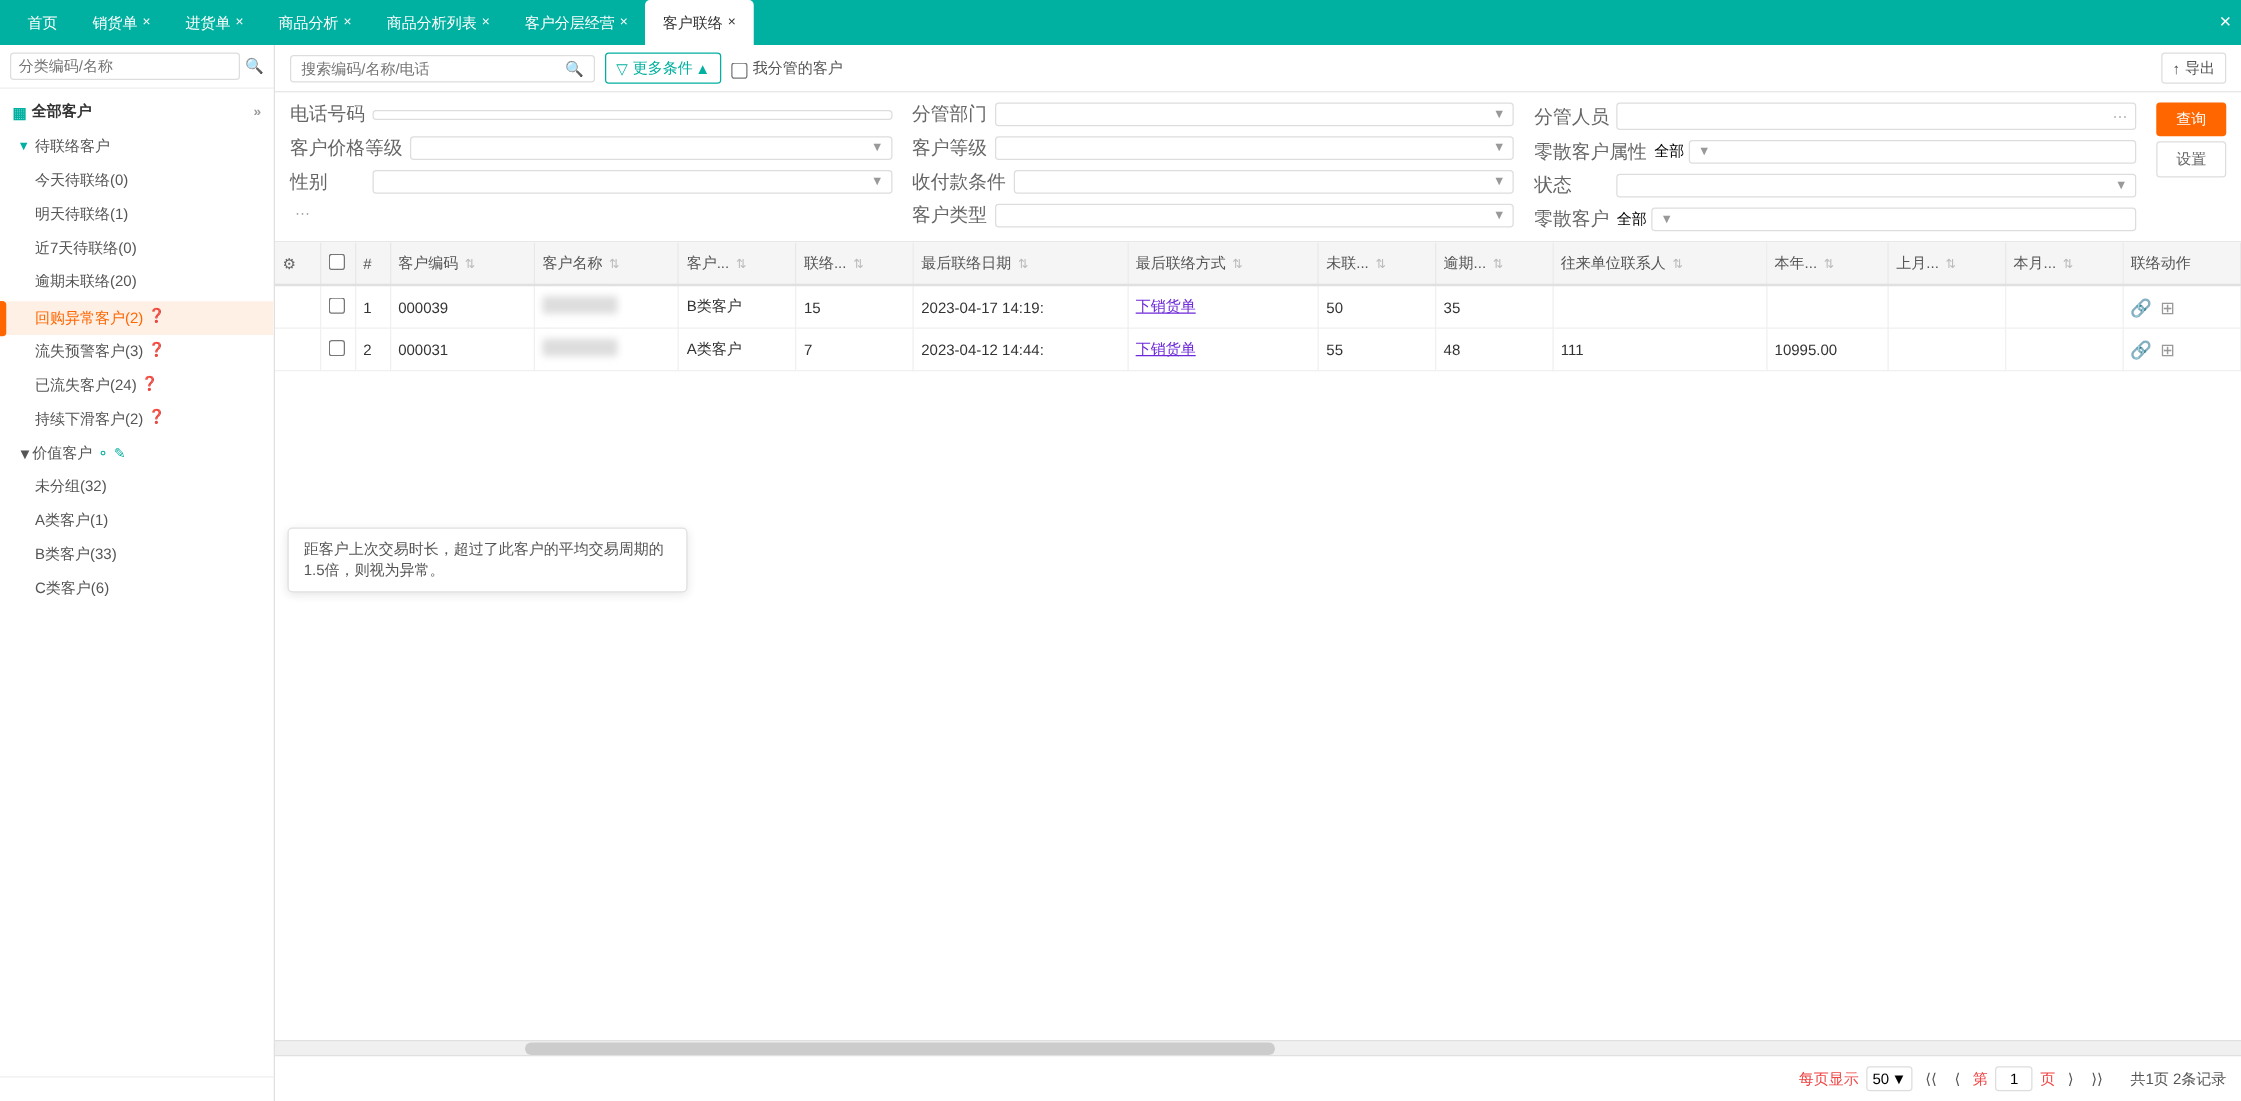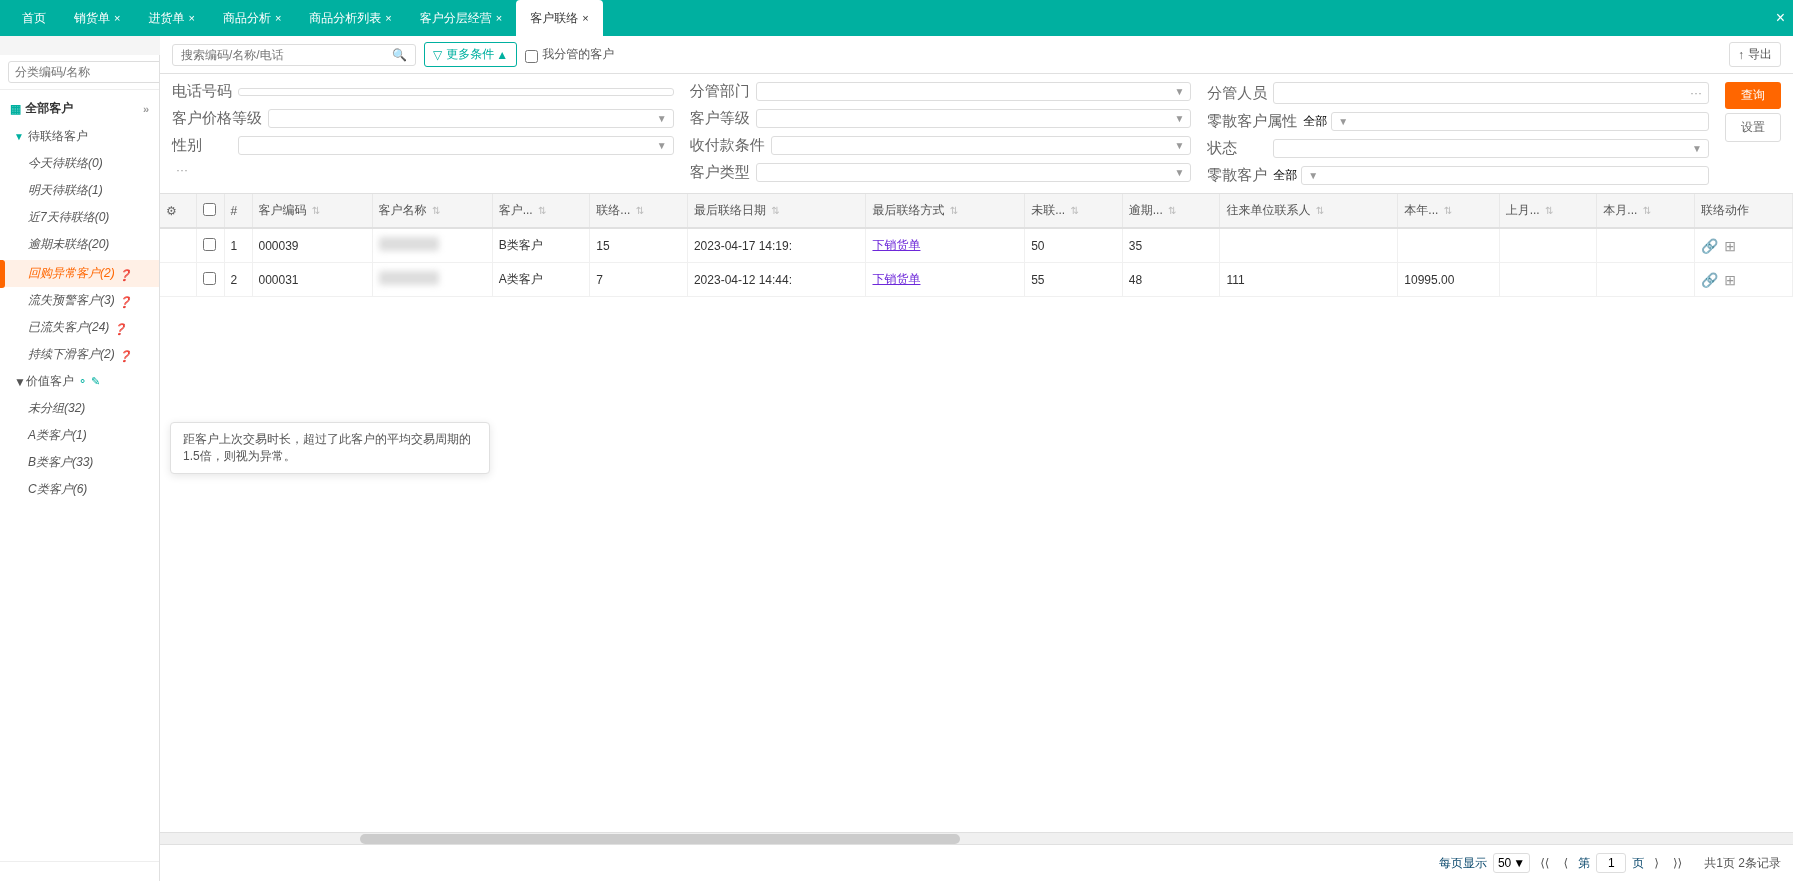--- a/index.html
+++ b/index.html
@@ -20,22 +20,22 @@
     .window-close {
       position: absolute; right: 8px; top: 0; height: 36px;
       display: flex; align-items: center; cursor: pointer; color: white; font-size: 16px;
     }
 
     
     .main-layout { display: flex; height: calc(881px - 36px); }
 
     
     .sidebar {
-      width: 160px; background: #fff; border-right: 1px solid #e0e0e0;
-      display: flex; flex-direction: column; overflow: hidden; margin-top: 19px;
+      width: 220px; background: #fff; border-right: 1px solid #e0e0e0;
+      display: flex; flex-direction: column; overflow: hidden;
     }
     .sidebar-search {
       padding: 6px 8px; display: flex; align-items: center;
       border-bottom: 1px solid #eee;
     }
     .sidebar-search input {
       flex: 1; border: 1px solid #ddd; border-radius: 3px;
       padding: 3px 6px; font-size: 12px; outline: none;
     }
     .sidebar-search-btn {
@@ -51,21 +51,21 @@
       margin-left: auto; color: #999; font-size: 11px; cursor: pointer;
     }
     .sidebar-group { margin-bottom: 2px; }
     .sidebar-group-title {
       display: flex; align-items: center; padding: 5px 10px 5px 14px;
       color: #555; cursor: pointer; font-size: 12px;
     }
     .sidebar-group-title .arrow { margin-right: 4px; color: #00b0a0; font-size: 10px; }
     .sidebar-item {
       padding: 5px 10px 5px 28px; color: #555; cursor: pointer;
-      font-size: 12px; display: flex; align-items: flex-end; font-style: italic;
+      font-size: 12px; display: flex; align-items: flex-start;
     }
     .sidebar-item.active { background: #fff0e6; color: #ff6600; border-left: 3px solid #ff6600; padding-left: 25px; }
     .sidebar-group-title2 {
       display: flex; align-items: center; padding: 5px 10px 5px 14px;
       color: #555; cursor: pointer; font-size: 12px;
     }
     .sidebar-item-edit { margin-left: 4px; color: #00b0a0; cursor: pointer; font-size: 11px; }
     .sidebar-bottom { border-top: 1px solid #eee; height: 20px; }
 
     
@@ -149,21 +149,21 @@
       color: #555; font-size: 12px; max-width: 320px;
       box-shadow: 0 2px 8px rgba(0,0,0,0.1);
     }
 
     
     .pagination {
       background: #fff; border-top: 1px solid #e0e0e0;
       padding: 8px 12px; display: flex; align-items: center;
       justify-content: flex-end; gap: 6px;
     }
-    .page-label { color: #0c4a6e; }
+    .page-label { color: #ef4444; }
     .page-size-select {
       border: 1px solid #ddd; border-radius: 3px; padding: 2px 4px;
       font-size: 12px; display: flex; align-items: center; gap: 2px; cursor: pointer;
     }
     .page-nav { color: #555; cursor: pointer; padding: 2px 4px; }
     .page-input {
       border: 1px solid #ddd; border-radius: 3px; padding: 2px 6px;
       width: 30px; text-align: center; font-size: 12px;
     }
     .page-info { color: #555; margin-left: 12px; }

